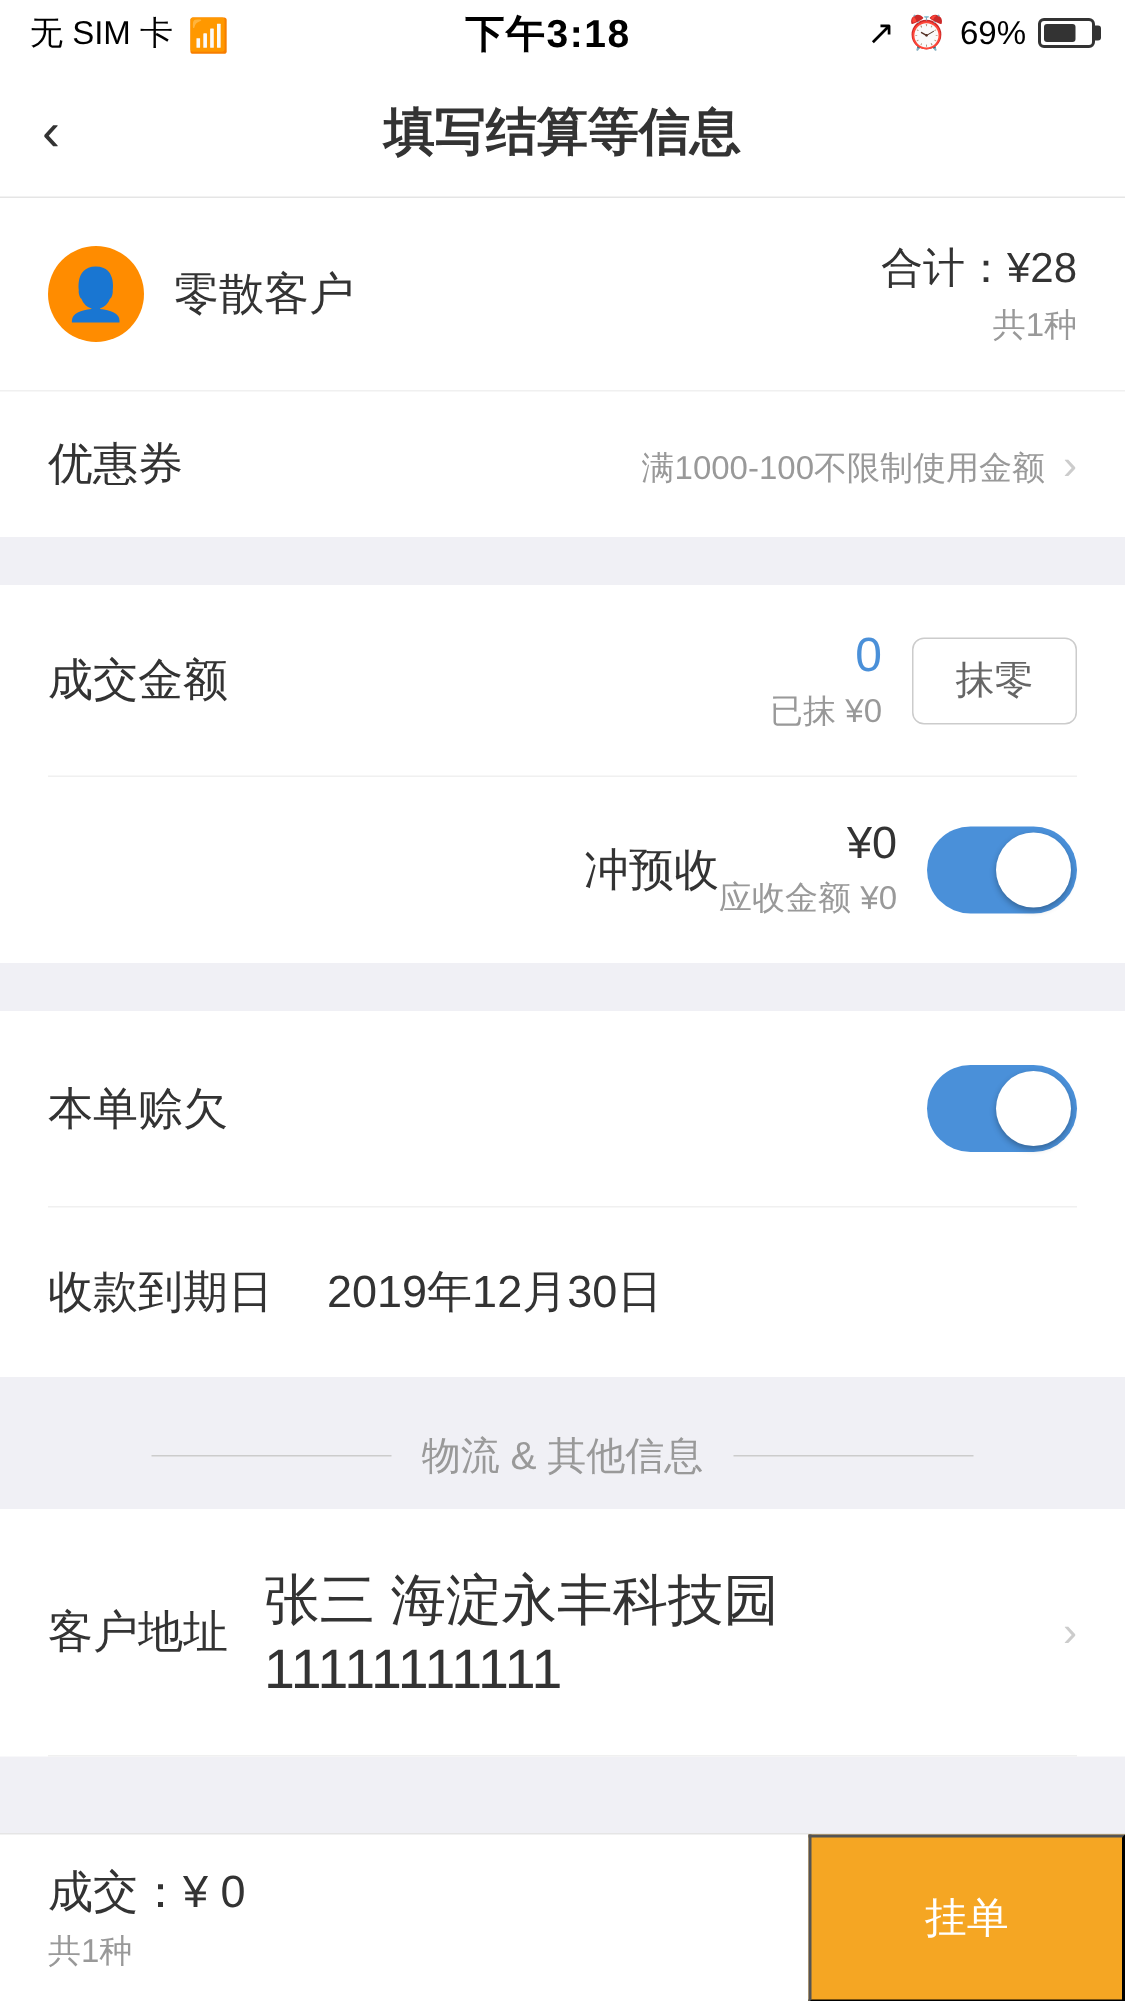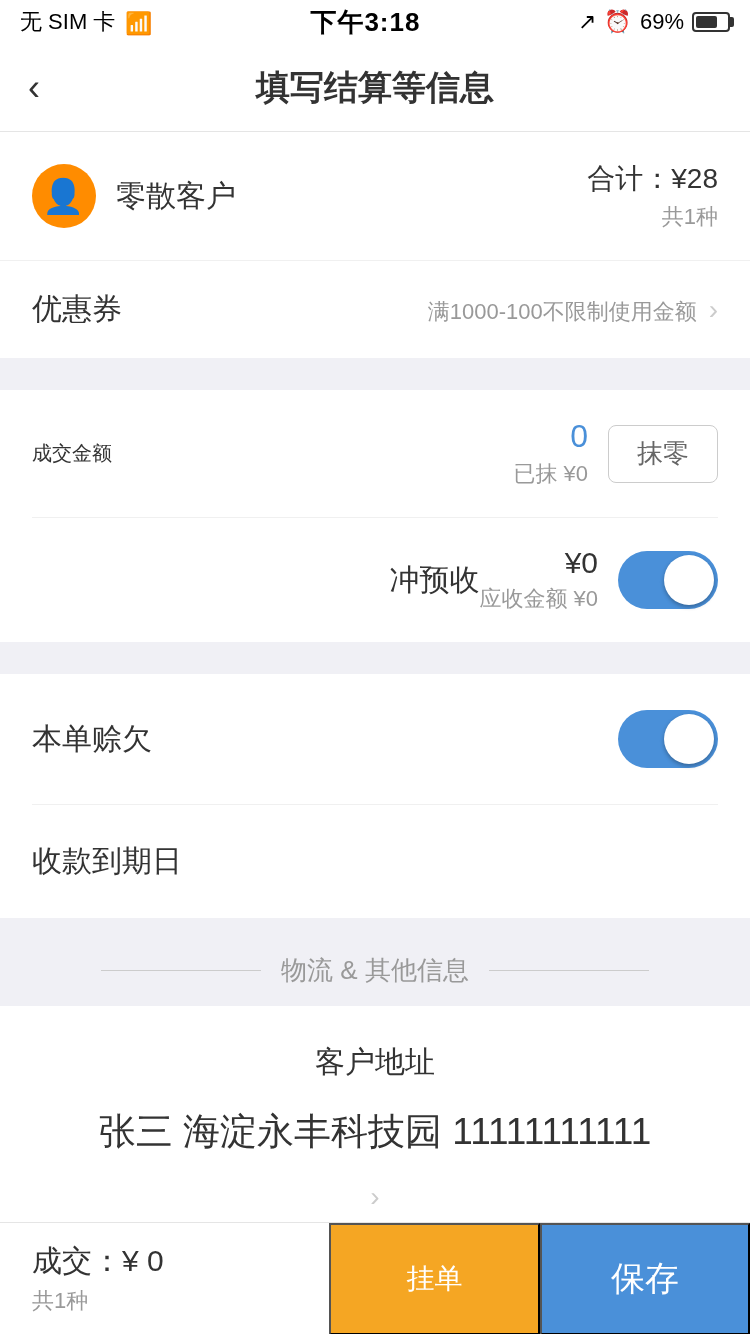--- a/index.html
+++ b/index.html
@@ -200,21 +200,21 @@
       padding: 28px 0;
       display: flex;
       align-items: center;
       justify-content: space-between;
       border-bottom: 1px solid #f0f0f0;
     }
     .amount-row:last-child {
       border-bottom: none;
     }
     .amount-label {
-      font-size: 20px;
+      font-size: 30px;
       color: #333;
     }
     .amount-right {
       display: flex;
       align-items: center;
       gap: 20px;
     }
     .amount-value-block {
       text-align: right;
     }
@@ -353,21 +353,20 @@
       background: #fff;
       padding: 0 32px;
       margin-top: 0;
     }
     .address-row {
       padding: 36px 0;
       display: flex;
       align-items: center;
       gap: 24px;
       border-bottom: 1px solid #f0f0f0;
-      flex-direction: column;
     }
     .address-label {
       font-size: 30px;
       color: #333;
       flex-shrink: 0;
     }
     .address-value {
       font-size: 37px;
       color: #333;
       flex: 1;
@@ -512,20 +511,21 @@
 
   <div class="debit-section card">
     <div class="debit-row">
       <span class="debit-label">本单赊欠</span>
       <div class="toggle">
         <div class="toggle-thumb"></div>
       </div>
     </div>
     <div class="debit-date-row">
       <span class="debit-date-label">收款到期日</span>
+      <span class="debit-date-value">2019年12月30日</span>
     </div>
   </div>
 
   <div class="logistics-divider">
     <div class="divider-line"></div>
     <span class="logistics-text">物流 &amp; 其他信息</span>
     <div class="divider-line"></div>
   </div>
 
   <div class="address-section card">
@@ -539,14 +539,13 @@
 </div>
 
 <div class="bottom-bar">
   <div class="bottom-summary">
     <div class="bottom-summary-deal">
       <span>成交：</span><span>¥ 0</span>
     </div>
     <div class="bottom-summary-count">共1种</div>
   </div>
   <button class="btn-pending">挂单</button>
-  <button class="btn-save">保存</button>
 </div>
 
 </body></html>

